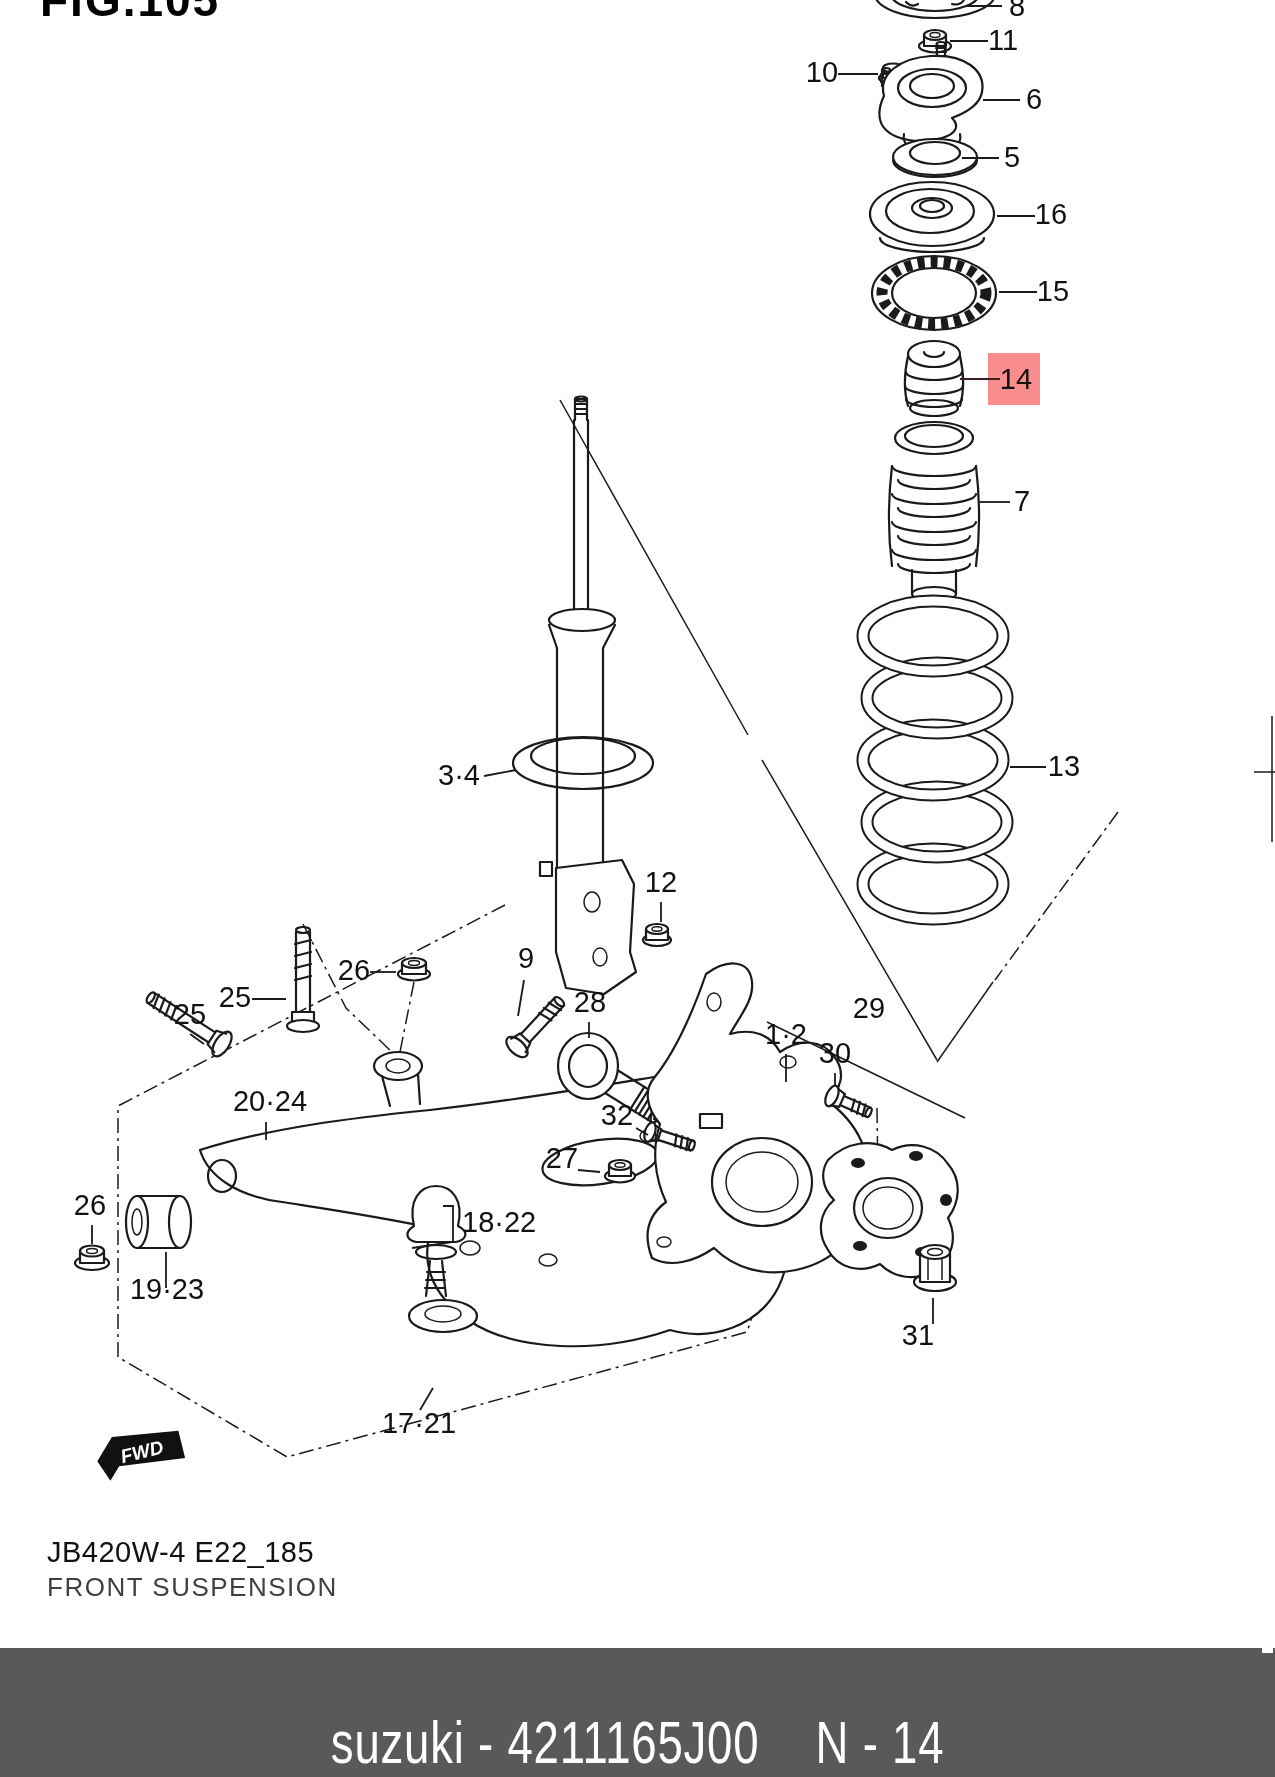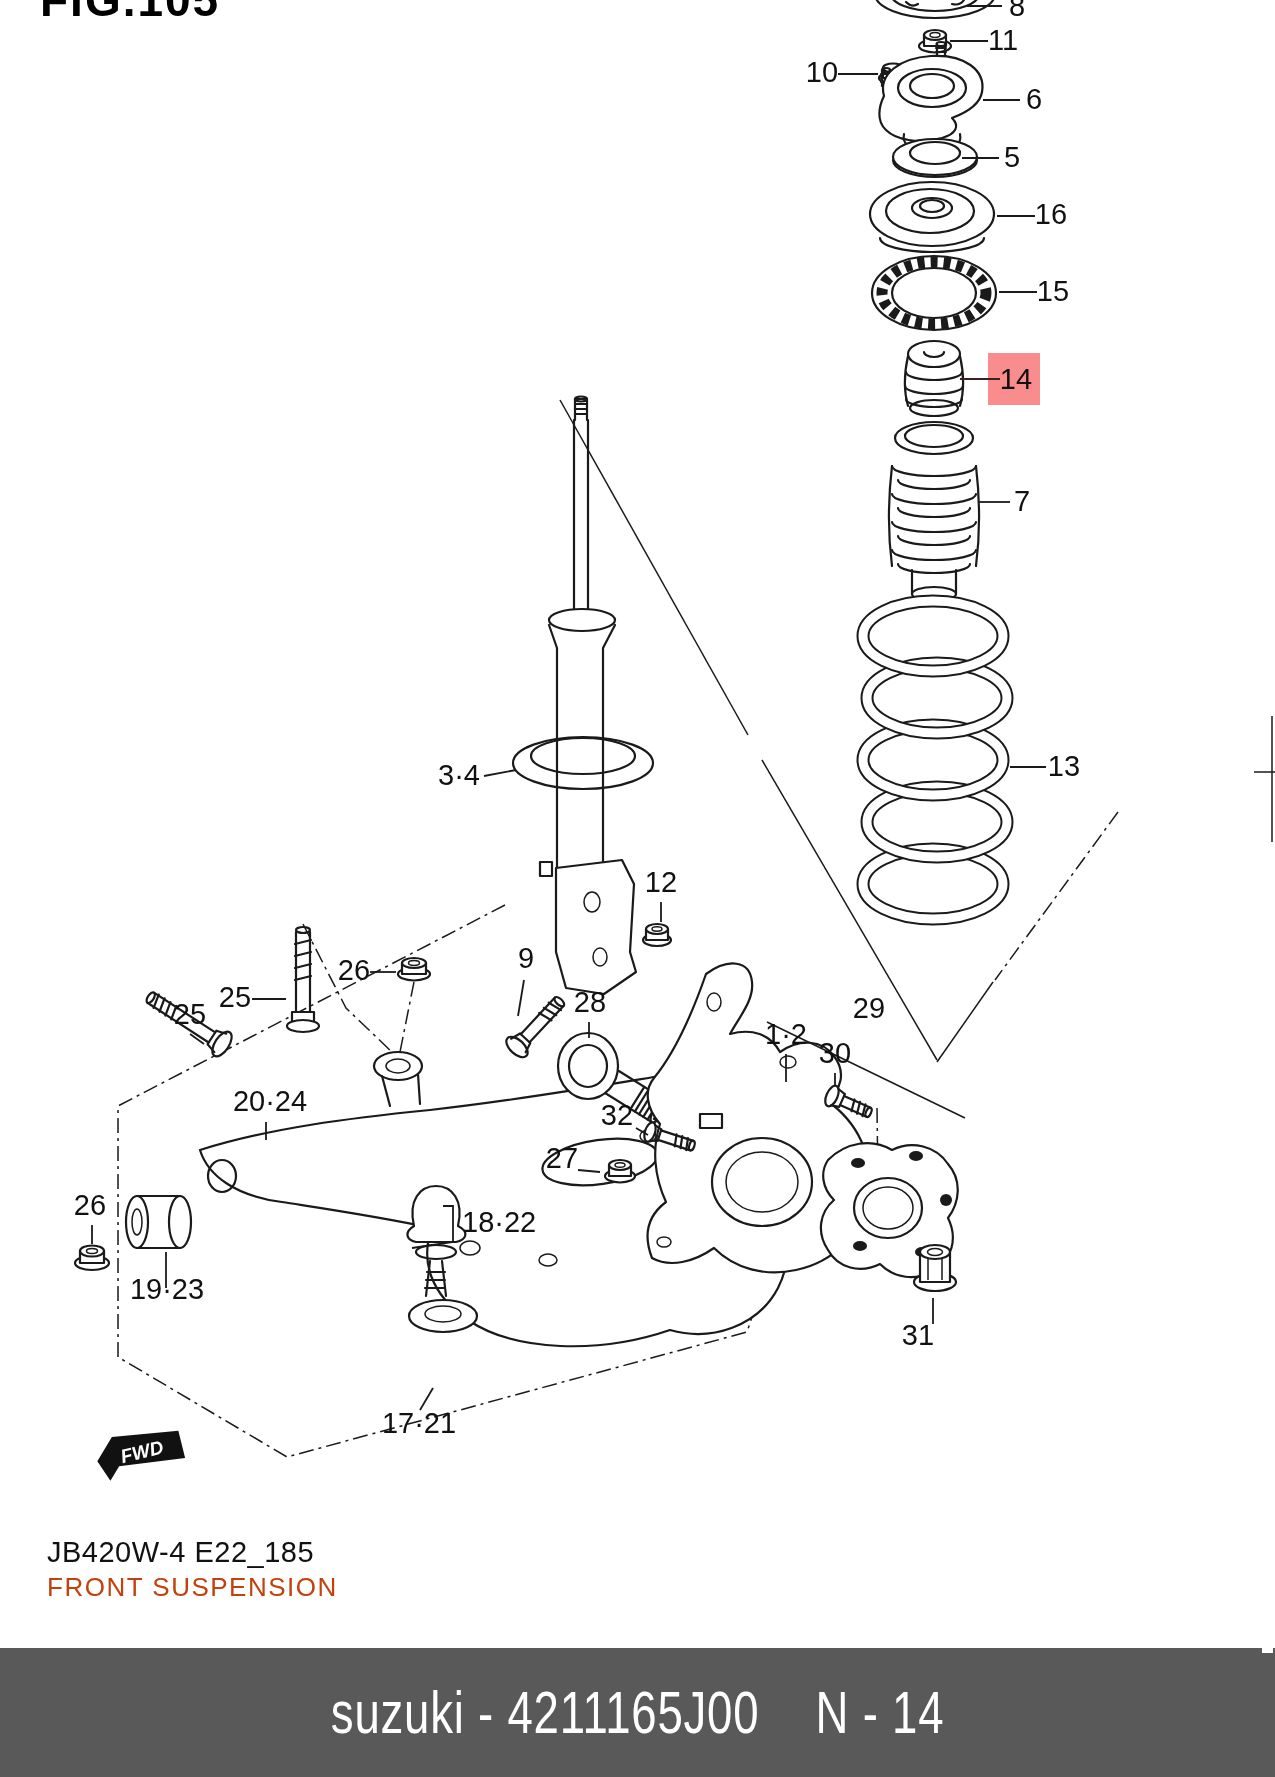--- a/index.html
+++ b/index.html
@@ -17,24 +17,24 @@
   .lead{stroke:#1a1a1a;stroke-width:1.8;fill:none;}
   .wf{fill:#ffffff;}
   .dk{fill:#1a1a1a;stroke:none;}
   .dash{stroke-dasharray:15 5 3 5;}
   .teeth{stroke:#1a1a1a;stroke-width:11;fill:none;stroke-dasharray:7 6;}
   .coil-out{stroke:#1a1a1a;stroke-width:13;fill:none;}
   .coil-in{stroke:#ffffff;stroke-width:9;fill:none;}
   .callout{font-size:29px;fill:#111;font-family:"Liberation Sans",sans-serif;}
   .fwd-text{font-size:19px;font-weight:700;font-style:italic;fill:#fff;font-family:"Liberation Sans",sans-serif;}
   .footer-code{position:absolute;left:47px;top:1536px;font-size:29px;color:#111;letter-spacing:.5px;}
-  .footer-name{position:absolute;left:47px;top:1572px;font-size:26px;color:#c2410c;letter-spacing:1.5px;}
+  .footer-name{position:absolute;left:47px;top:1572px;font-size:26px;color:#404040;letter-spacing:1.5px;}
   #bottom-bar{
     position:absolute;left:0;top:1648px;width:1275px;height:129px;
-    background:#595959;display:flex;align-items:center;justify-content:center;
+    background:#595959;display:flex;align-items:flex-end;justify-content:center;
   }
   #bottom-bar .txt{
     color:#fff;font-size:60px;display:flex;gap:74px;white-space:nowrap;
     transform:scaleX(.76);letter-spacing:1px;
   }
   .bar-notch{position:absolute;left:1262px;top:1645px;width:11px;height:8px;background:#fff;}
 </style>
 </head>
 <body>
 

